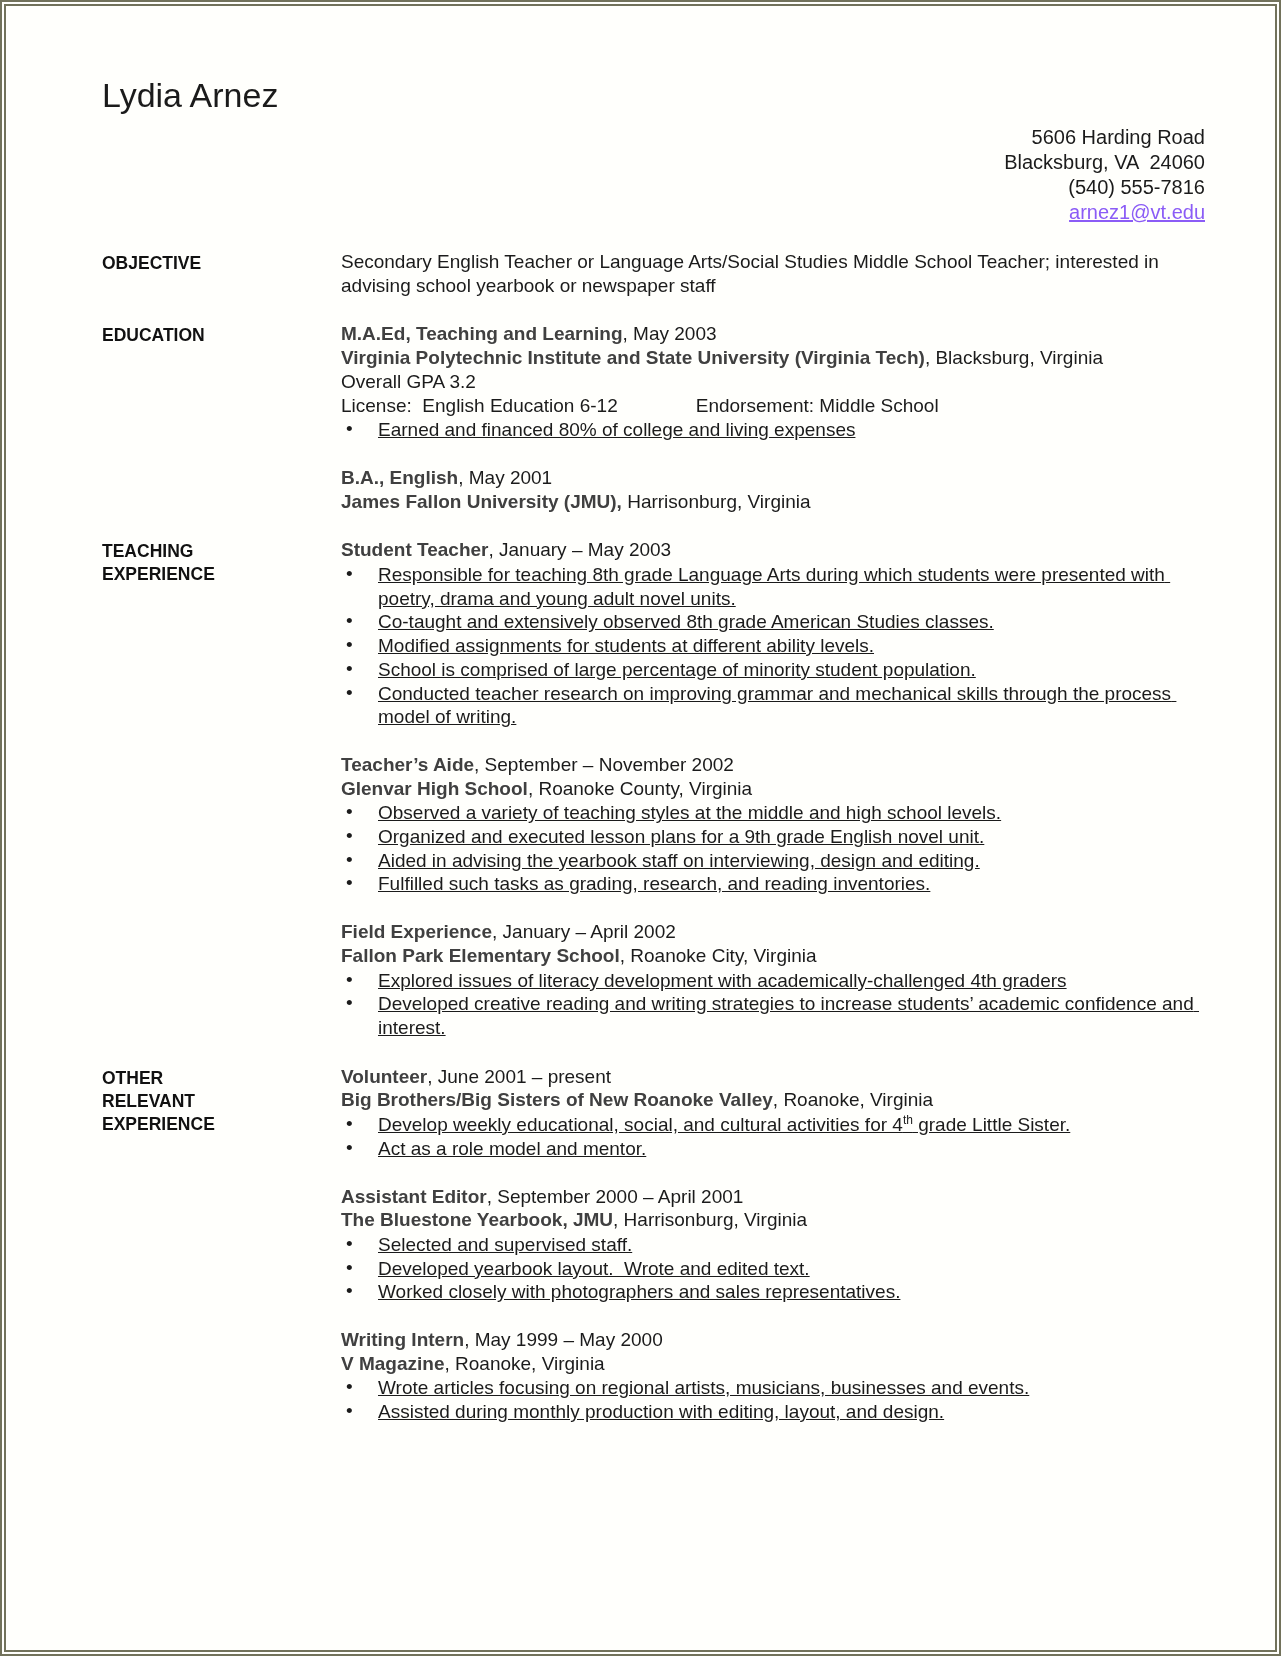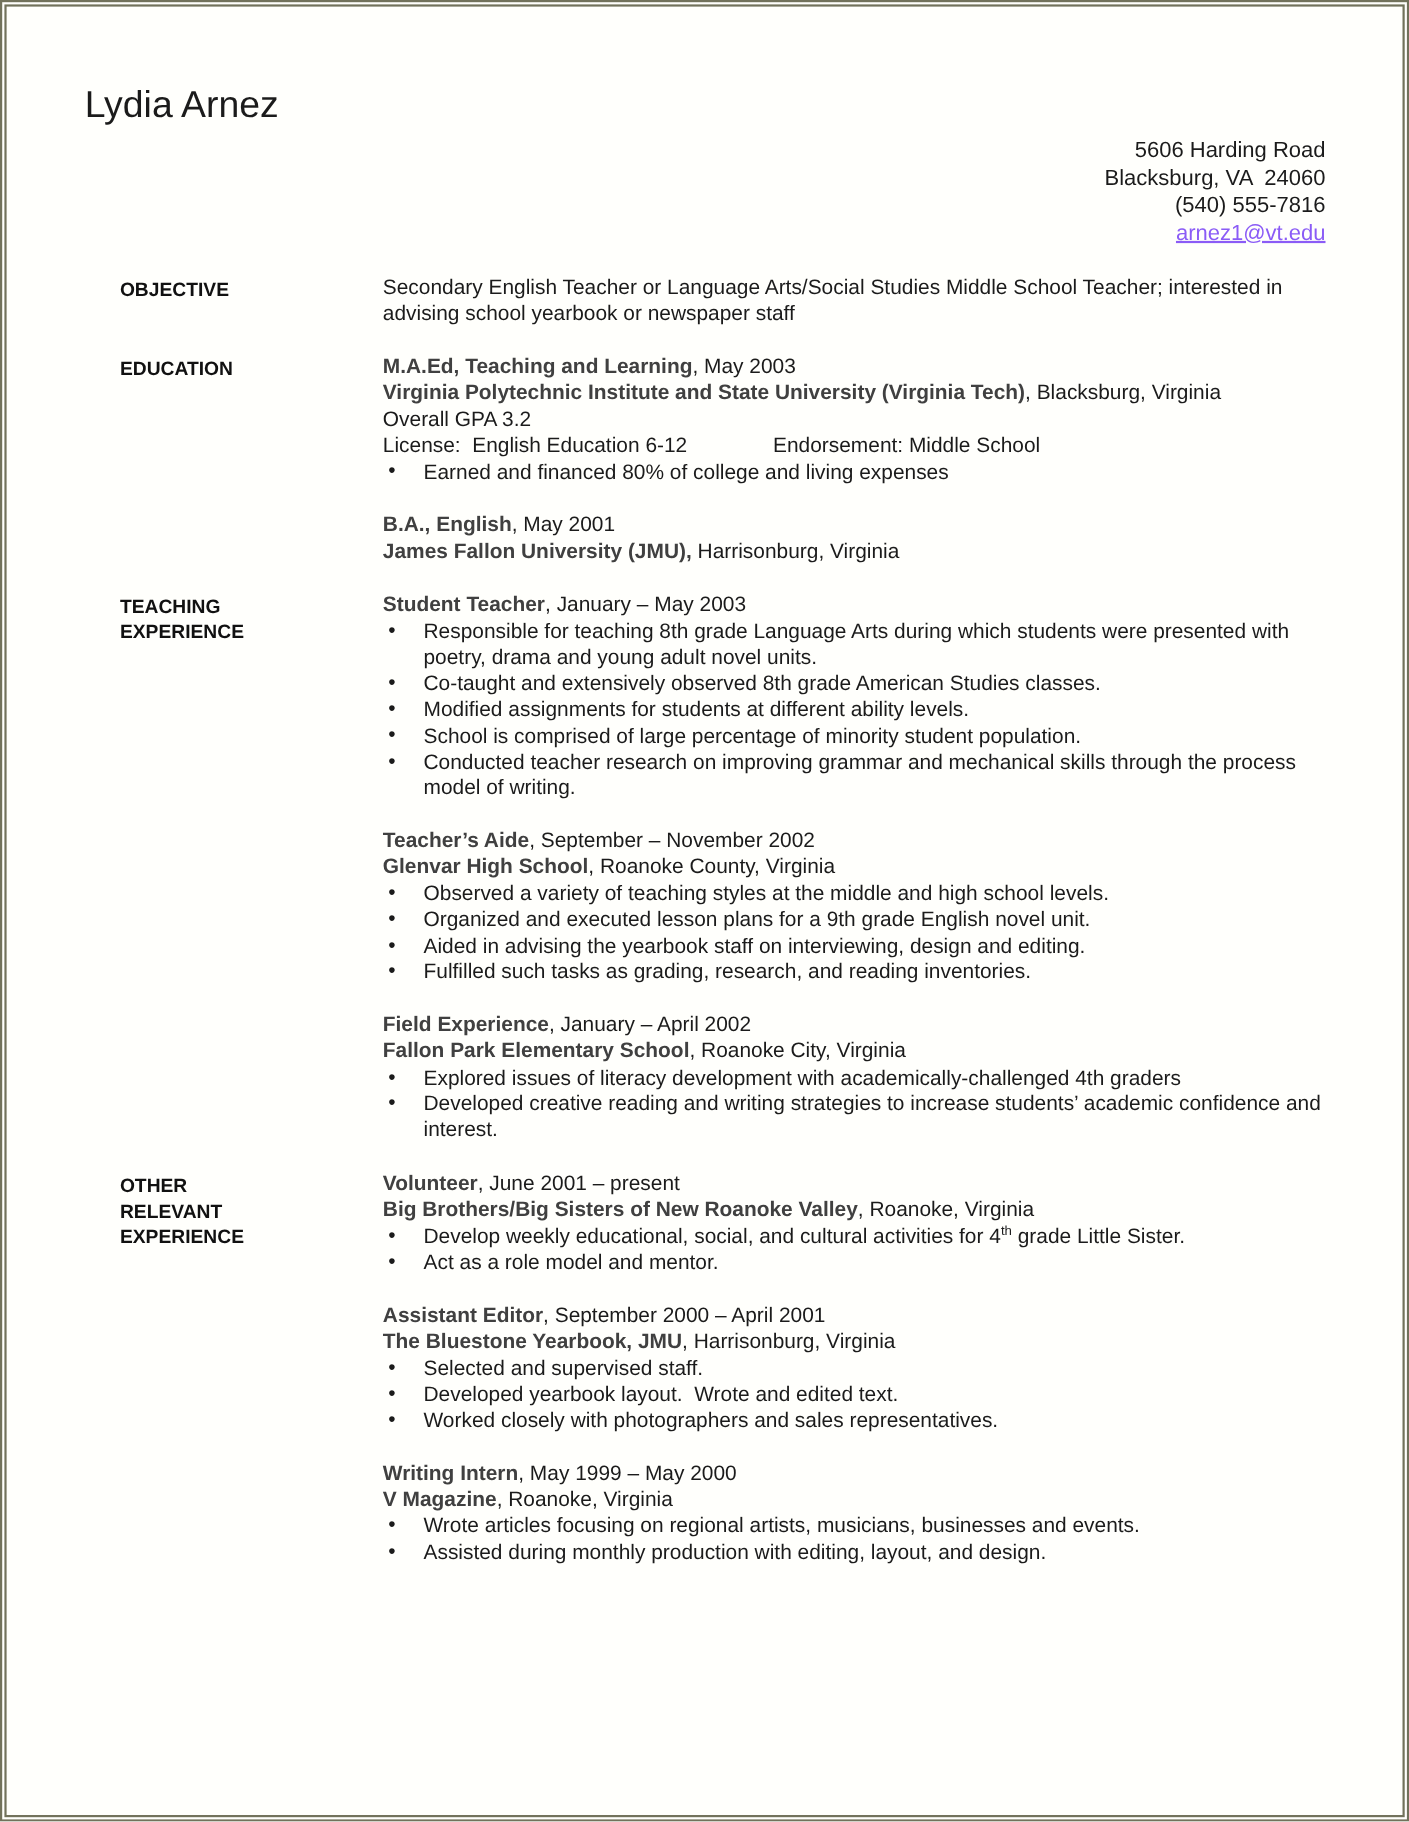--- a/index.html
+++ b/index.html
@@ -4,39 +4,39 @@
 <style>
   html, body { margin: 0; padding: 0; background: #ffffff; }
   .page {
     width: 1281px; height: 1656px; box-sizing: border-box;
     border: 6px double #72725b;
     background: #fffffc;
     color: #1b1b1b;
     font-family: "Liberation Sans", "DejaVu Sans", sans-serif;
     overflow: hidden;
   }
-  .inner { padding: 70px 70px 0 71px; }
+  .inner { padding: 70px 70px 0 96px; }
 
   .name { font-size: 34px; font-weight: 400; margin: 0; }
 
   .contact { text-align: right; font-size: 20px; line-height: 25px; margin-top: 10px; }
   .cline { white-space: pre-wrap; }
   a.email { color: #8b5cf6; text-decoration: underline; cursor: pointer; }
 
   .section { display: flex; margin-top: 25px; }
-  .label { flex: 0 0 239px; font-size: 17.5px; font-weight: bold; line-height: 23px; padding-top: 2px; color: #111; margin-left: 32px; }
+  .label { flex: 0 0 239px; font-size: 17.5px; font-weight: bold; line-height: 23px; padding-top: 2px; color: #111; }
   .label .labeltext { display: block; width: 140px; }
 
   .body { flex: 1; font-size: 19px; line-height: 23.7px; }
   .block + .block { margin-top: 24px; }
   .line { white-space: pre-wrap; }
   b { font-weight: bold; color: #404040; }
 
   .bullets { margin-top: 1px; }
-  .bullet { position: relative; padding-left: 37px; white-space: pre-wrap; }
+  .bullet { position: relative; padding-left: 37px; white-space: pre-wrap; text-decoration: underline; }
   .bullet::before { content: "\2022"; position: absolute; left: 5px; top: -1px; }
 
   .endorse { margin-left: 78px; text-align: right; }
   sup.sup { font-size: 12px; vertical-align: super; line-height: 0; }
 </style>
 </head>
 <body>
 
 <div class="page">
   <div class="inner">

